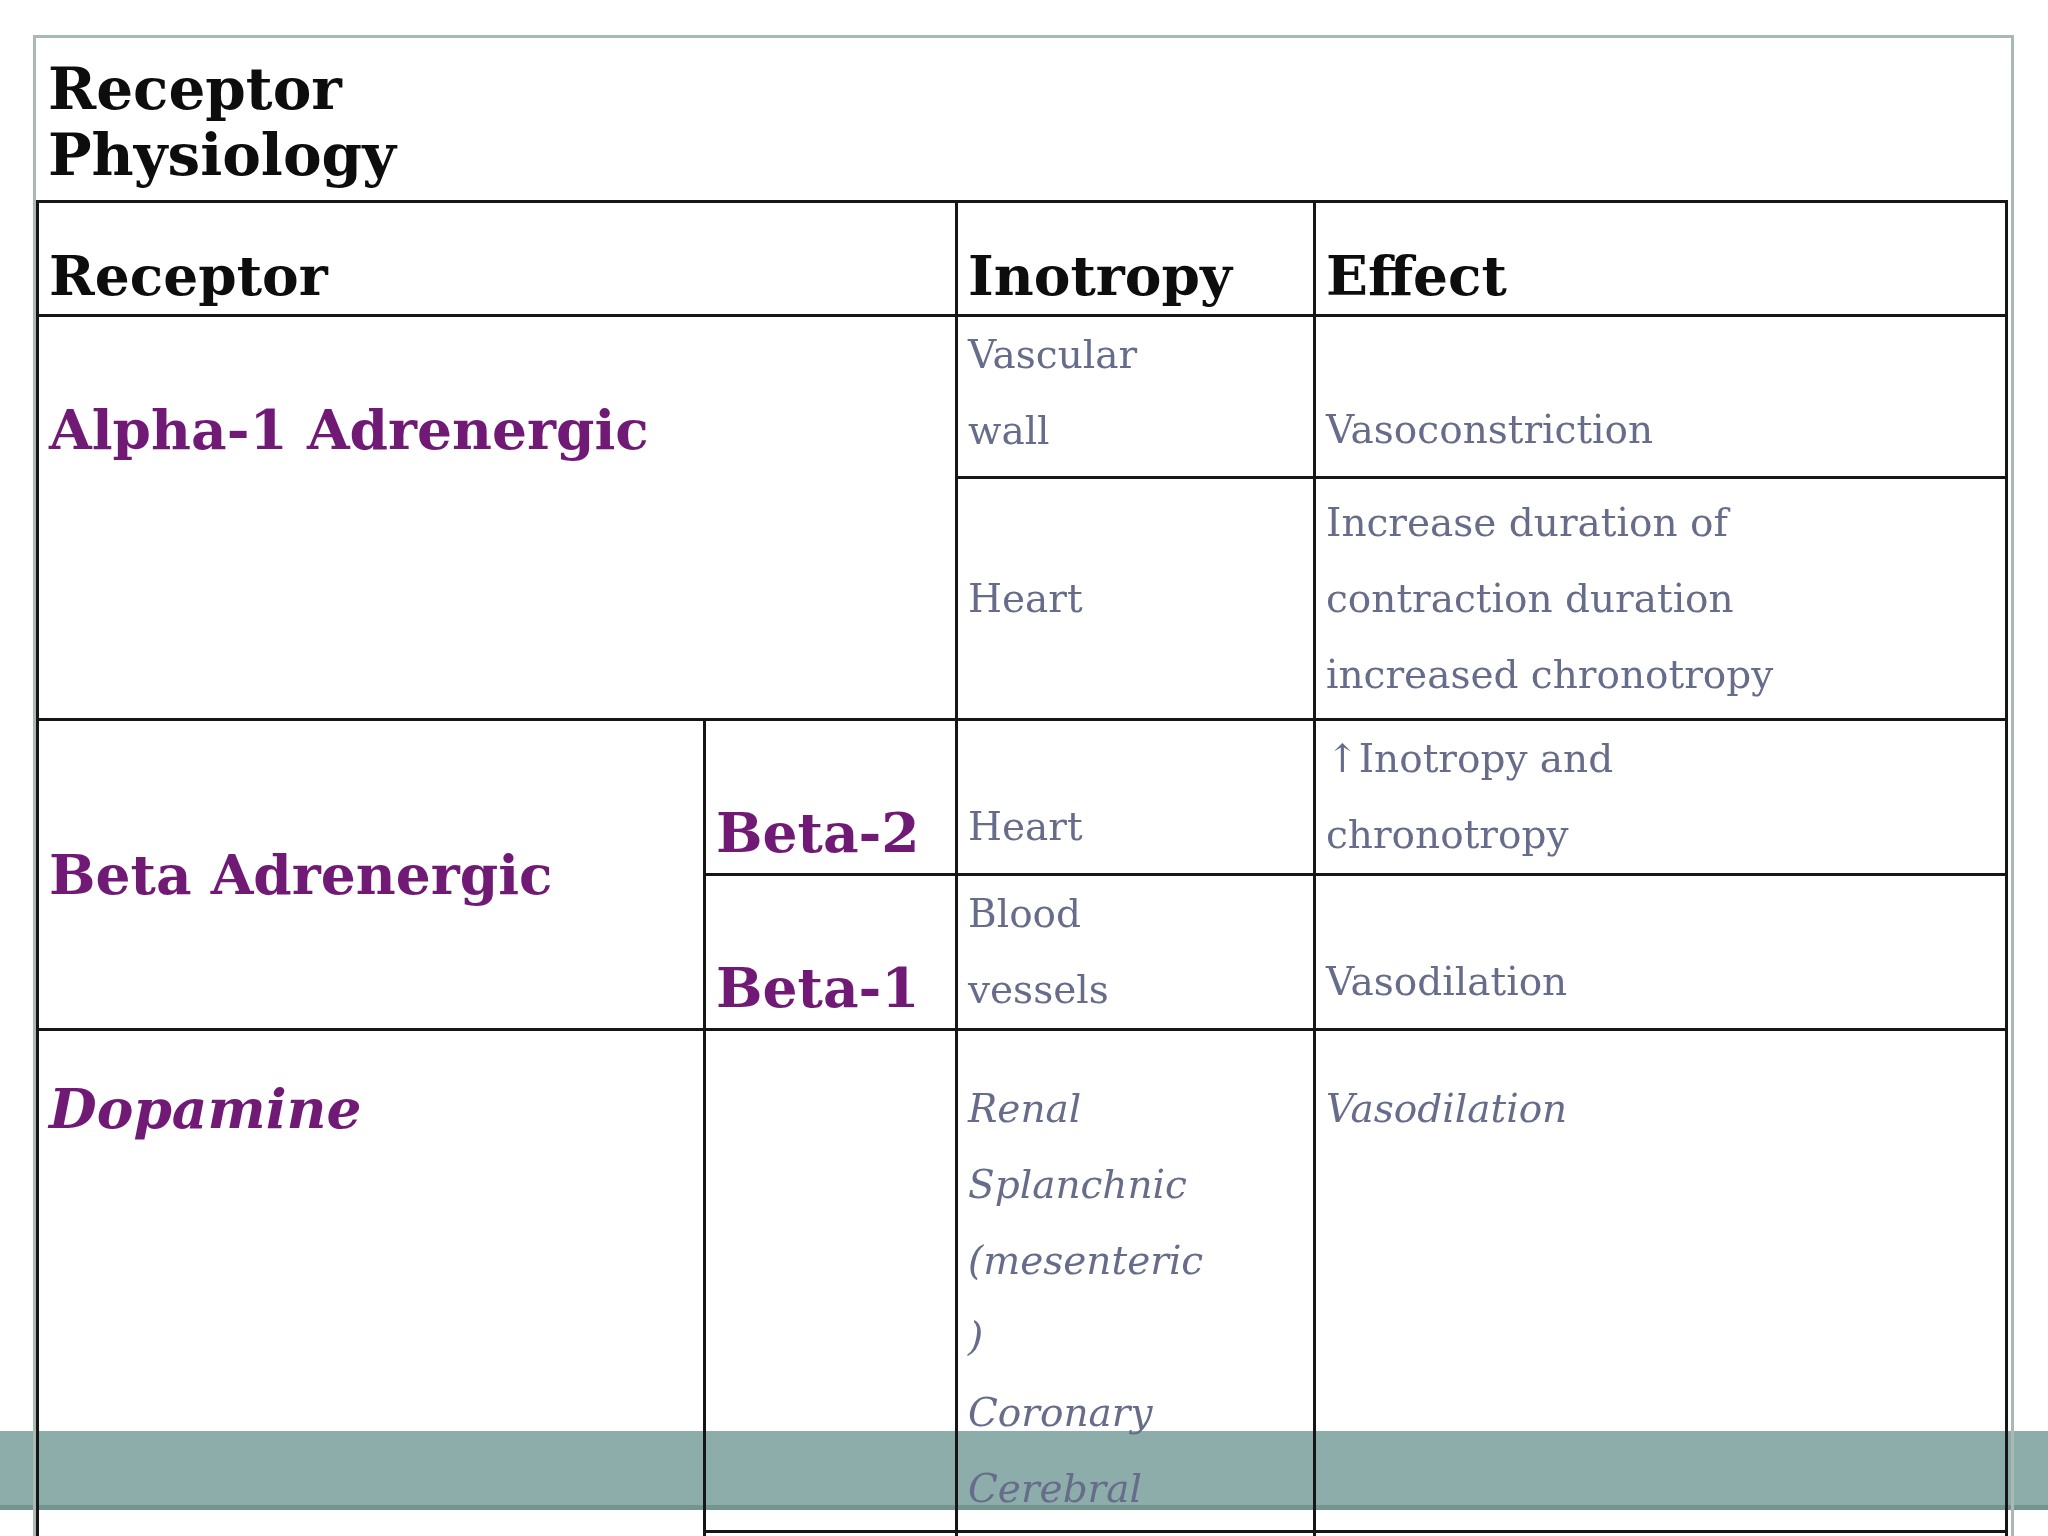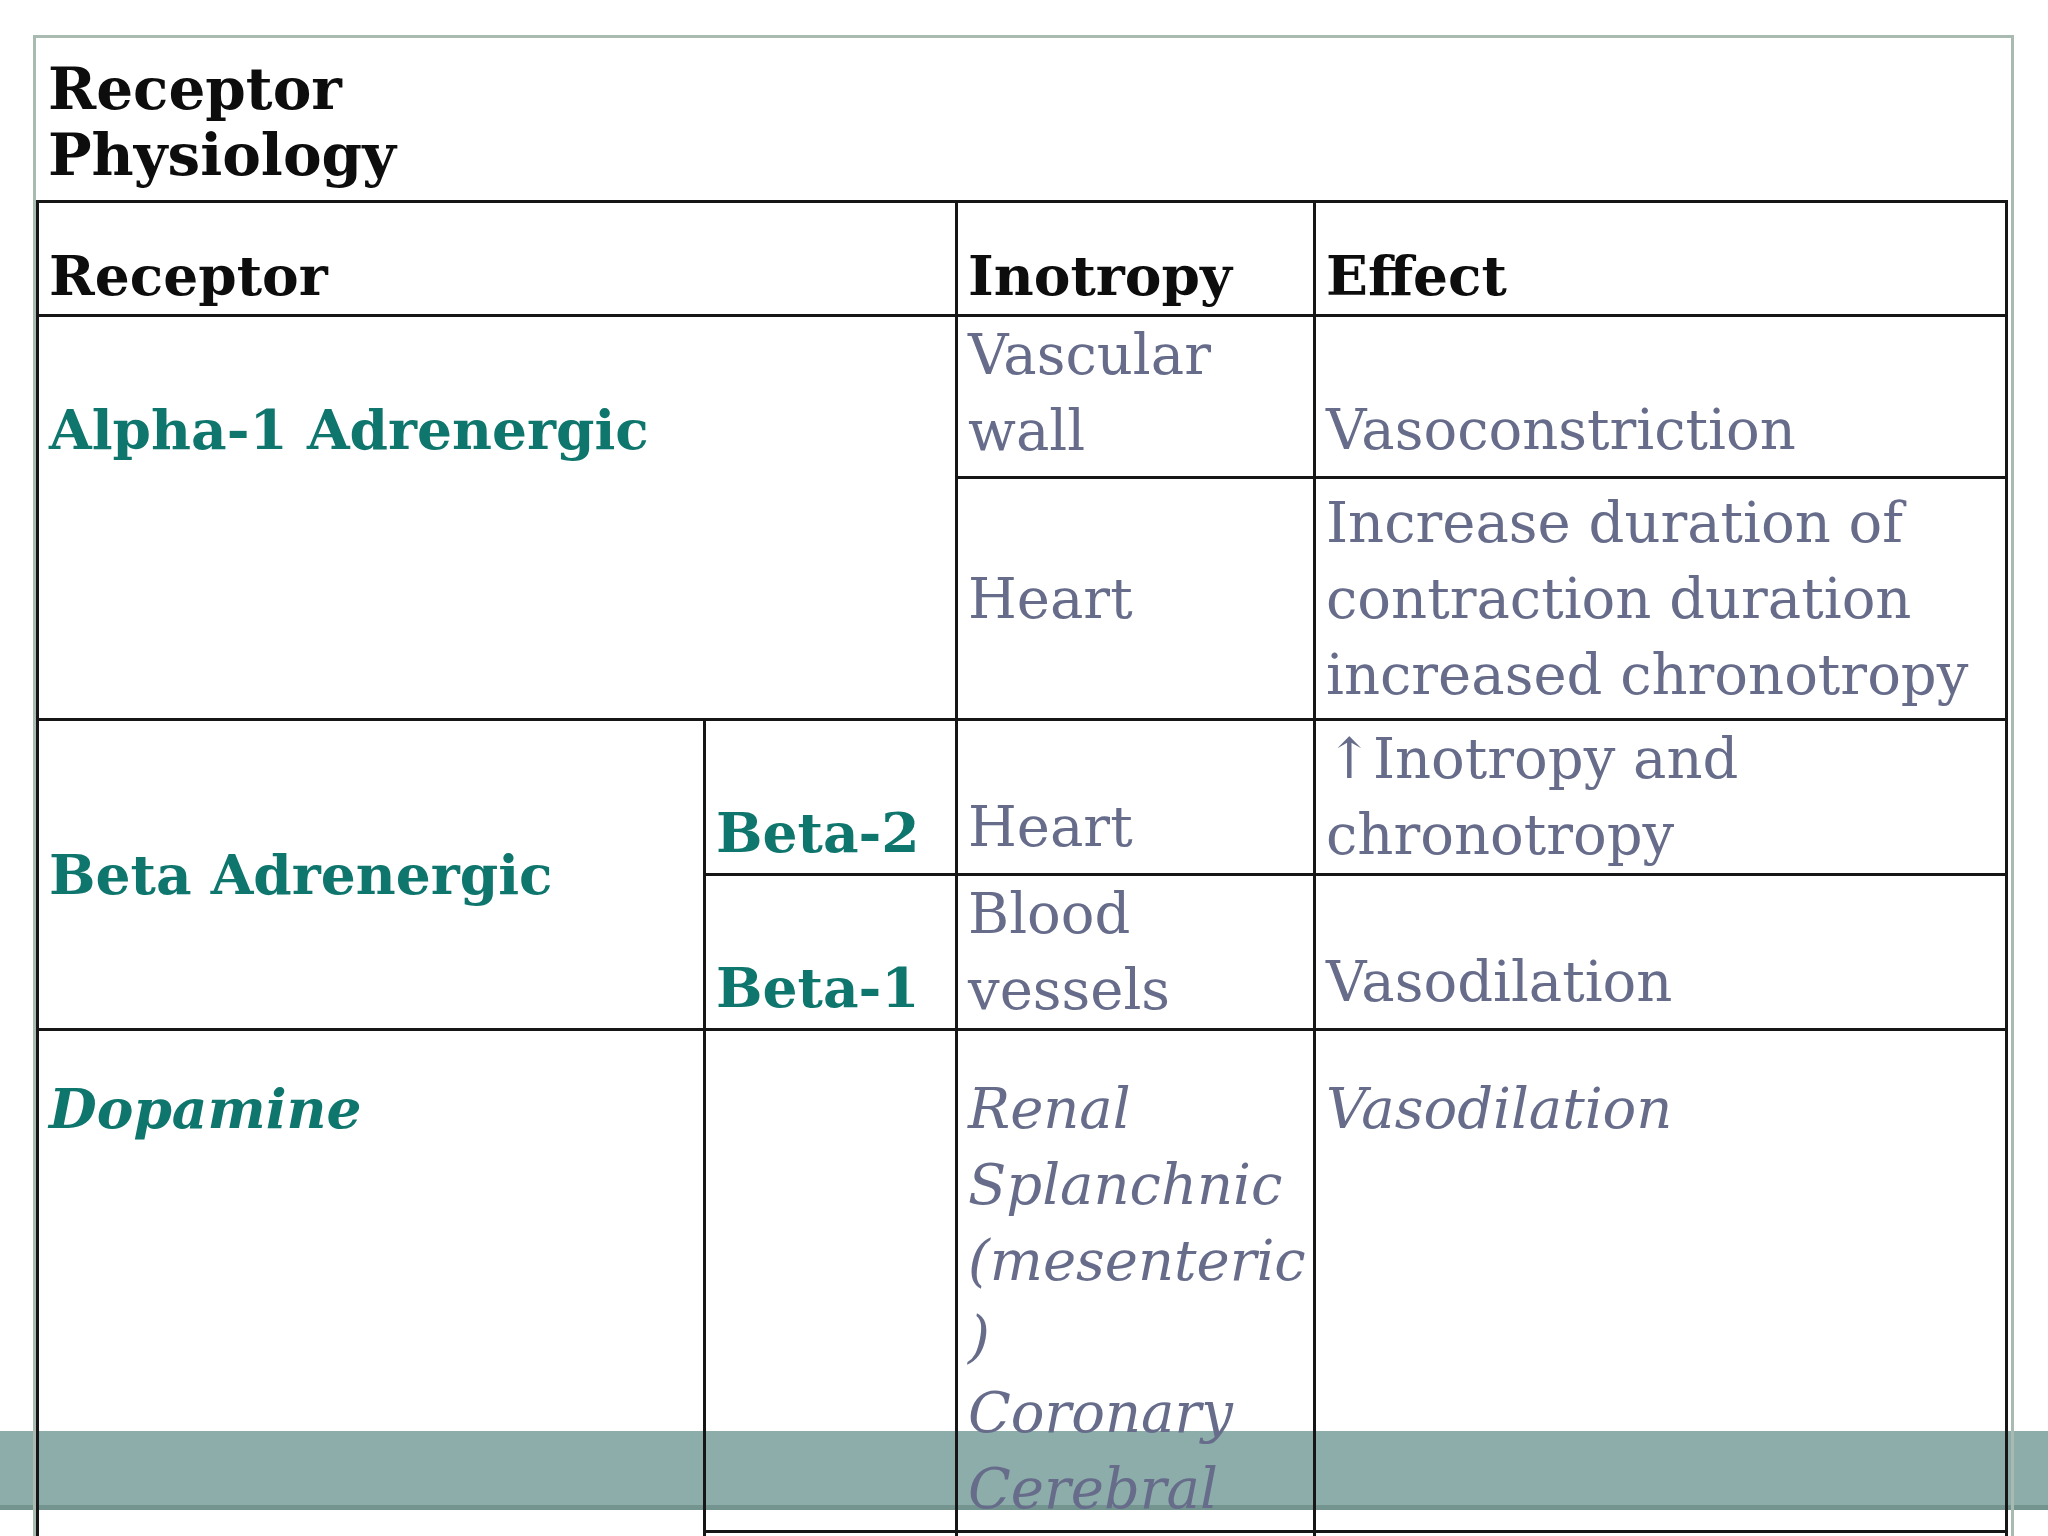--- a/index.html
+++ b/index.html
@@ -57,27 +57,27 @@
   th{
     color:#0d0d0d;
     font-weight:bold;
     font-size:55px;
     text-align:left;
     vertical-align:bottom;
     padding-bottom:6px !important;
     height:105px;
   }
   .receptor-name{
-    color:#0f766e;
+    color:#701a75;
     font-weight:bold;
     font-size:55px;
   }
   .cellval{
     color:#666c8a;
-    font-size:56px;
+    font-size:39px;
     line-height:76px;
     white-space:pre-line;
   }
   .v-top{vertical-align:top;}
   .v-mid{vertical-align:middle;}
   .v-bot{vertical-align:bottom;padding-bottom:8px !important;}
   .pt-80{padding-top:80px !important;}
   .pt-45{padding-top:45px !important;}
   .pt-40{padding-top:40px !important;}
 

